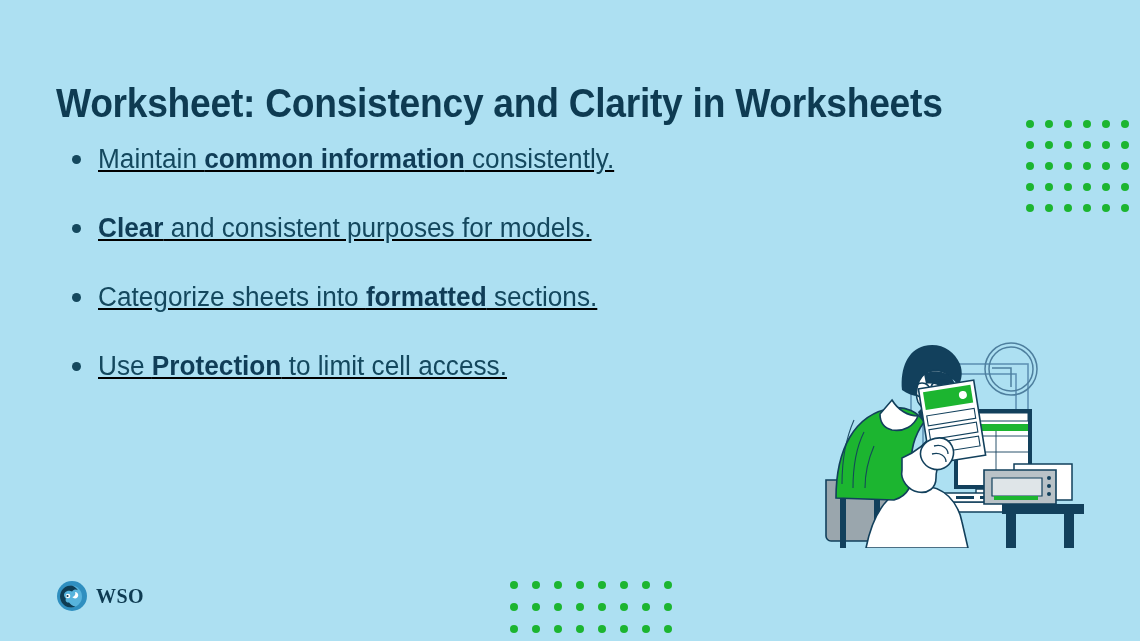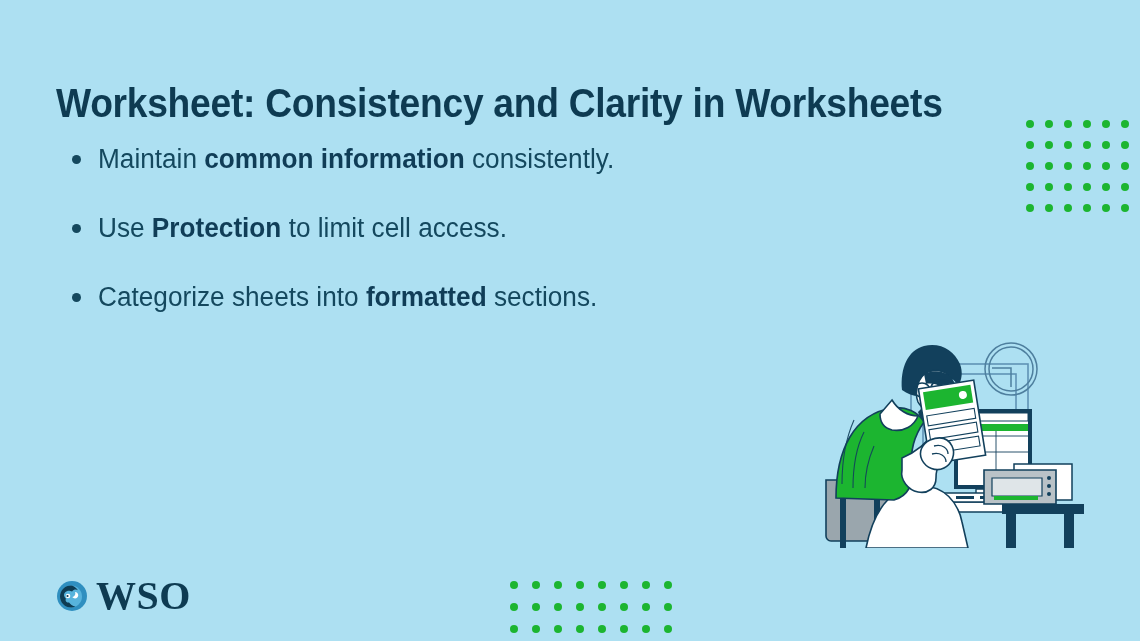--- a/index.html
+++ b/index.html
@@ -40,20 +40,21 @@
 
   
   #bullets {
     position: absolute;
     left: 68px;
     top: 143px;
     width: 790px;
     margin: 0;
     padding: 0;
     list-style: none;
+    text-decoration: underline;
   }
   .bullet-item {
     position: relative;
     padding-left: 30px;
     height: 69px;
     display: flex;
     align-items: flex-start;
     font-size: 27px;
     line-height: 32px;
     color: #14485e;
@@ -111,21 +112,21 @@
     gap: 8px;
   }
   #logo-mark {
     width: 32px;
     height: 32px;
     flex: 0 0 auto;
   }
   #logo-text {
     font-family: "Liberation Serif", serif;
     font-weight: bold;
-    font-size: 40px;
+    font-size: 20px;
     line-height: 30px;
     color: #0e3b52;
     letter-spacing: 0.5px;
   }
 
   
   #illustration {
     position: absolute;
     left: 806px;
     top: 312px;
@@ -140,25 +141,29 @@
 
   <h1 id="title">Worksheet: Consistency and Clarity in Worksheets</h1>
 
   <ul id="bullets">
     <li class="bullet-item">
       <span class="bullet-dot"></span>
       <span class="bullet-text"><span>Maintain </span><b>common information</b><span> consistently.</span></span>
     </li>
     <li class="bullet-item">
       <span class="bullet-dot"></span>
-      <span class="bullet-text"><span>Use </span><b>Protection</b><span> to limit cell access.</span></span>
+      <span class="bullet-text"><span></span><b>Clear</b><span> and consistent purposes for models.</span></span>
     </li>
     <li class="bullet-item">
       <span class="bullet-dot"></span>
       <span class="bullet-text"><span>Categorize sheets into </span><b>formatted</b><span> sections.</span></span>
+    </li>
+    <li class="bullet-item">
+      <span class="bullet-dot"></span>
+      <span class="bullet-text"><span>Use </span><b>Protection</b><span> to limit cell access.</span></span>
     </li>
   </ul>
 
   <div class="dot-grid" id="dots-top-right">
       <span style="background: rgb(28, 181, 48);"></span>
       <span style="background: rgb(28, 181, 48);"></span>
       <span style="background: rgb(28, 181, 48);"></span>
       <span style="background: rgb(28, 181, 48);"></span>
       <span style="background: rgb(28, 181, 48);"></span>
       <span style="background: rgb(28, 181, 48);"></span>

